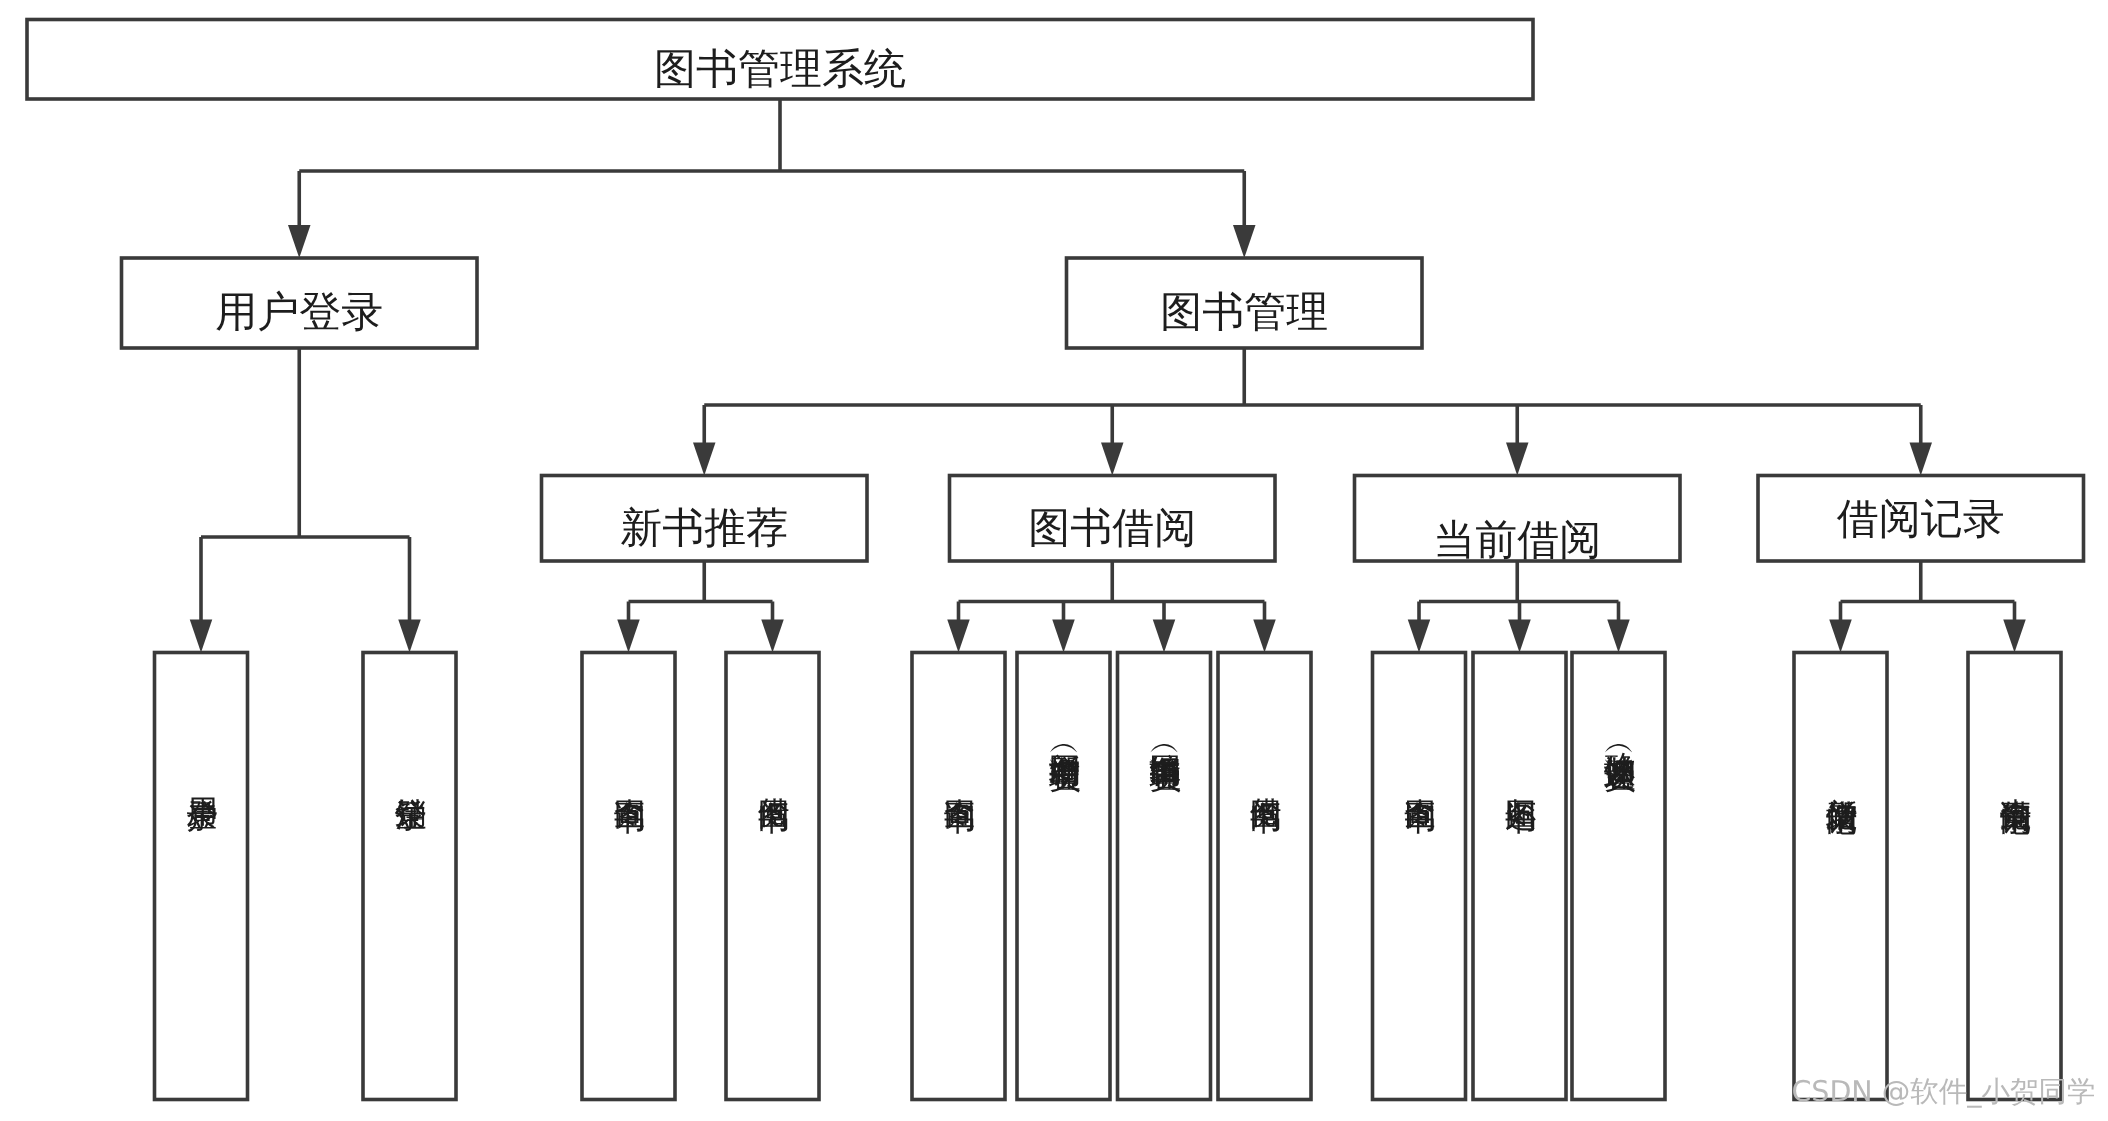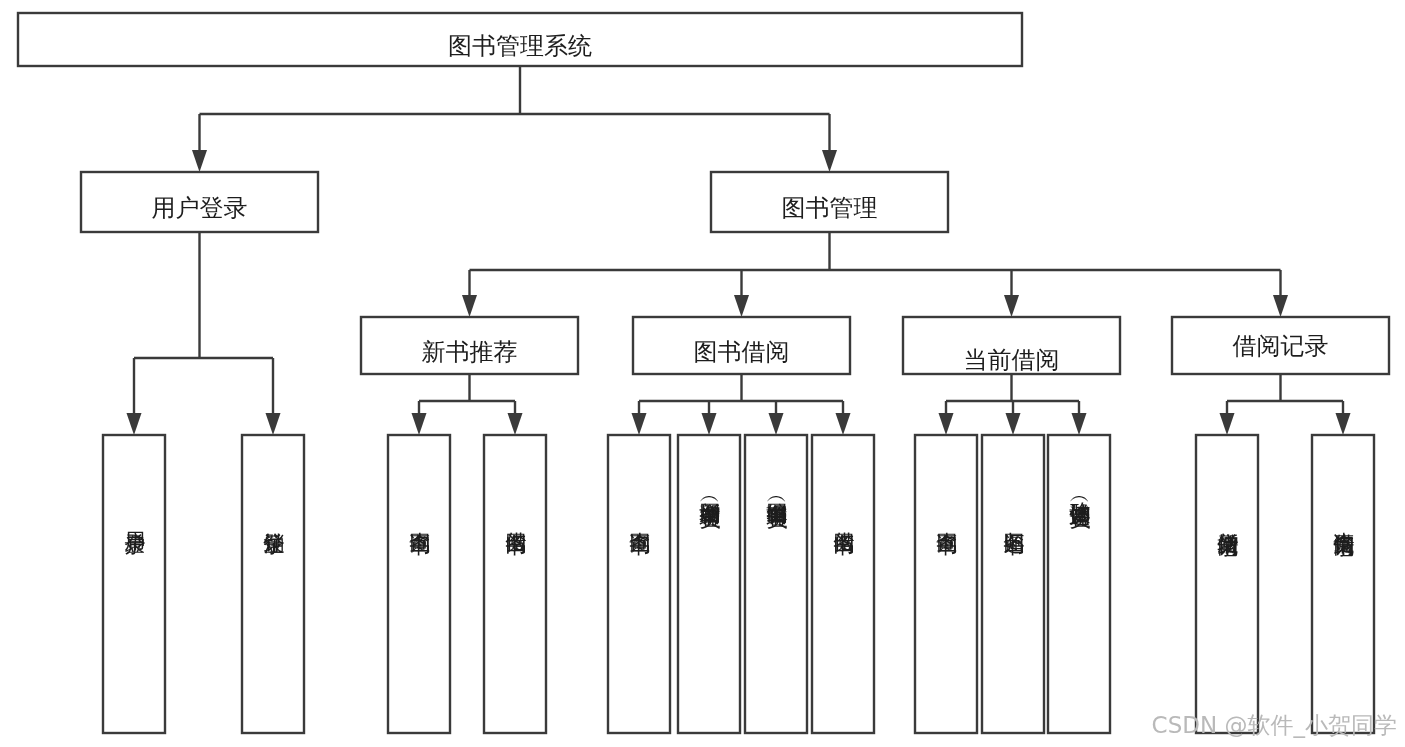--- a/index.html
+++ b/index.html
@@ -60,31 +60,31 @@
   }
   .hlabel-wrap {
     position: absolute;
     display: flex;
     align-items: center;
     justify-content: center;
     pointer-events: none;
   }
   .hlabel-text {
     font-family: "DejaVu Sans", "Liberation Sans", sans-serif;
-    font-size: 24px;
+    font-size: 28px;
     color: #1d1d1d;
     white-space: nowrap;
     margin-top: 12px;
   }
   #watermark {
     position: absolute;
     right: 8px;
     bottom: 6px;
     font-family: "DejaVu Sans", "Liberation Sans", sans-serif;
-    font-size: 23px;
+    font-size: 19px;
     color: #b9b9b9;
     white-space: nowrap;
     pointer-events: none;
     margin-top: 40px;
   }
 </style>
 </head>
 <body>
 
 <div id="diagram-root">

